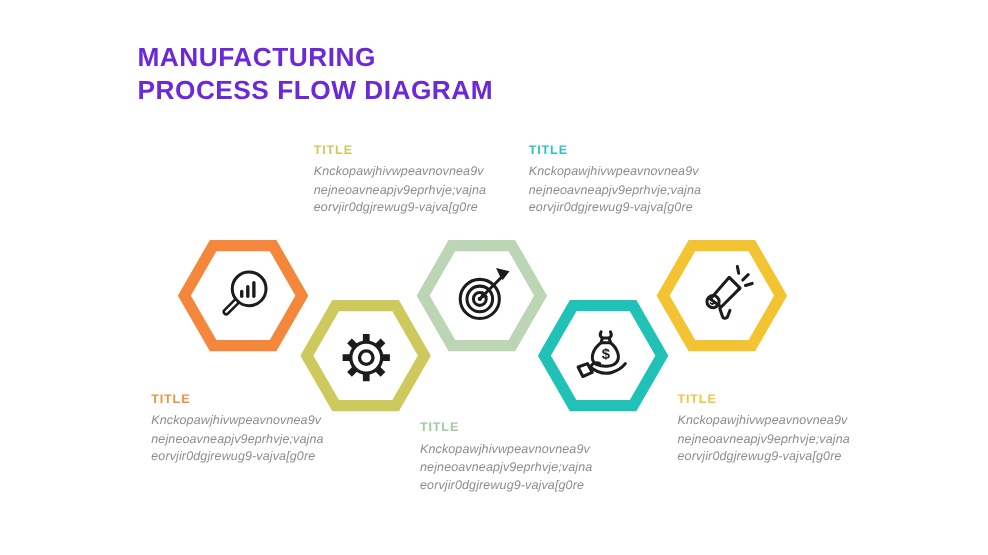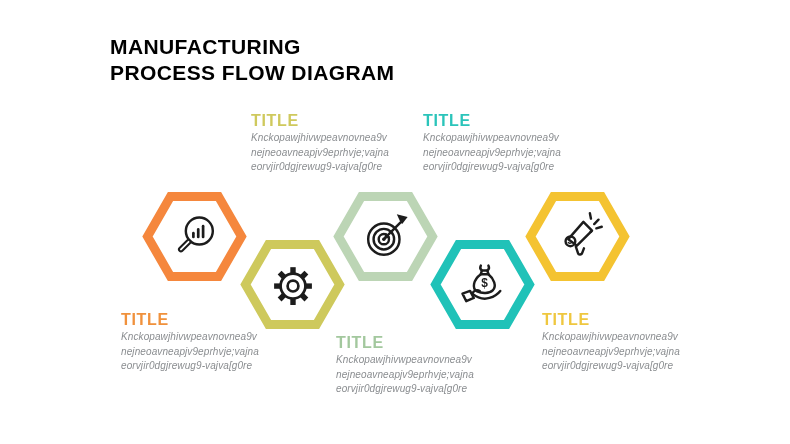--- a/index.html
+++ b/index.html
@@ -13,35 +13,35 @@
     line-height:26px;letter-spacing:.4px;white-space:pre-line;
   }
   .hex{
     position:absolute;width:105px;height:93px;
     display:flex;align-items:center;justify-content:center;
   }
   .hex .outline{position:absolute;left:0;top:0;width:105px;height:93px;}
   .hex .icon{position:relative;width:54px;height:54px;}
   .tblock{position:absolute;width:165px;}
   .tblock .ttl{
-    font-size:16px;font-weight:bold;letter-spacing:.7px;line-height:13px;
+    font-size:10px;font-weight:bold;letter-spacing:.7px;line-height:13px;
   }
   .tblock .desc{
     margin-top:4px;font-size:10px;line-height:14.5px;color:#8A8D90;
     white-space:pre-line;letter-spacing:.1px;font-style:italic;
   }
   .ink{stroke:#1C1C1C;stroke-width:4.5;fill:none;stroke-linecap:round;stroke-linejoin:round;}
   .inkfill{fill:#1C1C1C;stroke:none;}
 </style>
 </head>
 <body>
 
 <div class="slide">
 
-  <div class="slide-title" style="color: #000000;">MANUFACTURING
+  <div class="slide-title" style="color: #6d28d9;">MANUFACTURING
 PROCESS FLOW DIAGRAM</div>
 
   <div class="hex" style="left:142px;top:190px;">
     <svg class="outline" viewBox="0 0 105 93">
       <polygon points="5.5,46.5 28.5,6.5 76.5,6.5 99.5,46.5 76.5,86.5 28.5,86.5" fill="#ffffff" stroke="#F5873D" stroke-width="9"></polygon>
     </svg>
     <svg class="icon" viewBox="0 0 100 100">
       <circle class="ink" cx="58" cy="39" r="25"></circle>
       <line x1="47" y1="50" x2="47" y2="43" stroke="#1C1C1C" stroke-width="5" stroke-linecap="round"></line>
       <line x1="56" y1="50" x2="56" y2="36" stroke="#1C1C1C" stroke-width="5" stroke-linecap="round"></line>

